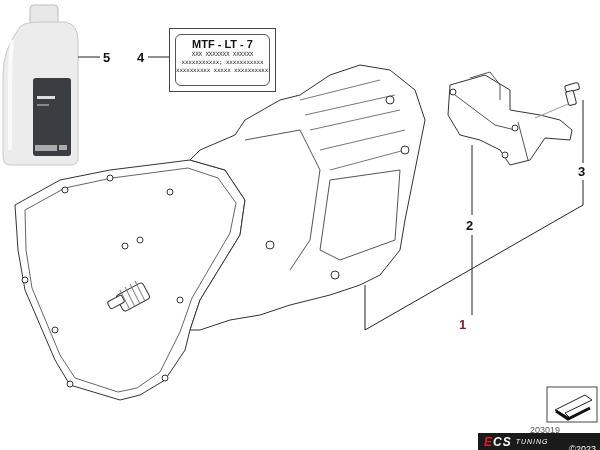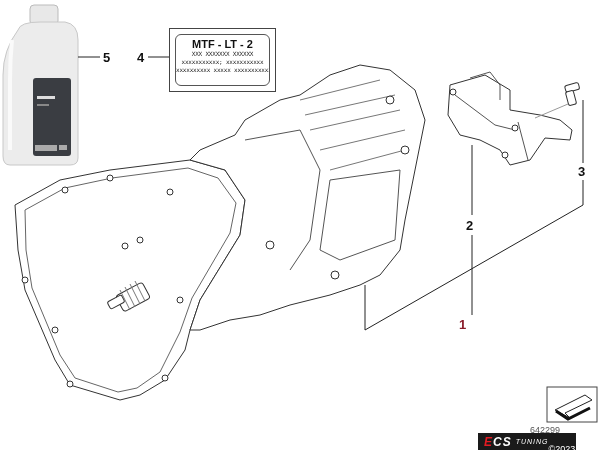--- a/index.html
+++ b/index.html
@@ -5,21 +5,21 @@
   html, body { margin:0; padding:0; background:#fff; }
   #stage { position:relative; width:600px; height:450px; overflow:hidden; background:#fff; font-family:"Liberation Sans", sans-serif; }
   svg.art { position:absolute; left:0; top:0; }
   .callout { position:absolute; font-weight:bold; font-size:13px; color:#111; font-family:"Liberation Sans", sans-serif; }
   .callout.red { color:#8a1c2a; }
   .label-box { position:absolute; left:169px; top:28px; width:105px; height:62px; border:1px solid #444; background:#fff; }
   .label-inner { position:absolute; left:5px; top:5px; right:5px; bottom:5px; border:1px solid #555; border-radius:6px; text-align:center; }
   .label-title { font-weight:bold; font-size:11px; margin-top:3px; color:#111; }
   .label-line { font-size:6px; color:#222; line-height:8px; white-space:nowrap; overflow:hidden; letter-spacing:-0.2px; font-family:"DejaVu Sans Mono", monospace; }
   .diagram-id { position:absolute; left:530px; top:425px; font-size:9px; color:#555; }
-  .watermark { position:absolute; left:478px; top:433px; width:98px; height:17px; background:#1a1a1a; color:#fff; display:flex; align-items:center; font-size:9px; }
+  .watermark { position:absolute; left:478px; top:433px; width:122px; height:17px; background:#1a1a1a; color:#fff; display:flex; align-items:center; font-size:9px;justify-content:flex-end; }
   .wm-logo { font-weight:bold; font-style:italic; font-size:12px; padding-left:6px; letter-spacing:1px; }
   .wm-logo .e { color:#e31b23; }
   .wm-tuning { font-size:7px; letter-spacing:1px; margin-left:4px; font-style:italic; }
   .wm-copy { margin-left:auto; padding-right:4px; font-size:9px;margin-top:14px; }
 </style>
 </head>
 <body>
 
 <div id="stage">
 
@@ -104,27 +104,27 @@
   </svg>
 
   <div class="callout red" style="left:459px; top:317px;">1</div>
   <div class="callout" style="left:466px; top:218px;">2</div>
   <div class="callout" style="left:578px; top:164px;">3</div>
   <div class="callout" style="left:137px; top:50px;">4</div>
   <div class="callout" style="left:103px; top:50px;">5</div>
 
   <div class="label-box">
     <div class="label-inner">
-      <div class="label-title">MTF - LT - 2</div>
+      <div class="label-title">MTF - LT - 7</div>
       <div class="label-line">XXX XXXXXXX XXXXXX</div>
       <div class="label-line">xxxxxxxxxxx; xxxxxxxxxxx</div>
       <div class="label-line">xxxxxxxxxx xxxxx xxxxxxxxxxx</div>
     </div>
   </div>
 
-  <div class="diagram-id">642299</div>
+  <div class="diagram-id">203019</div>
 
   <div class="watermark">
     <span class="wm-logo"><span class="e">E</span><span>CS</span></span>
     <span class="wm-tuning">TUNING</span>
     <span class="wm-copy">©2023</span>
   </div>
 </div>
 
 </body></html>

